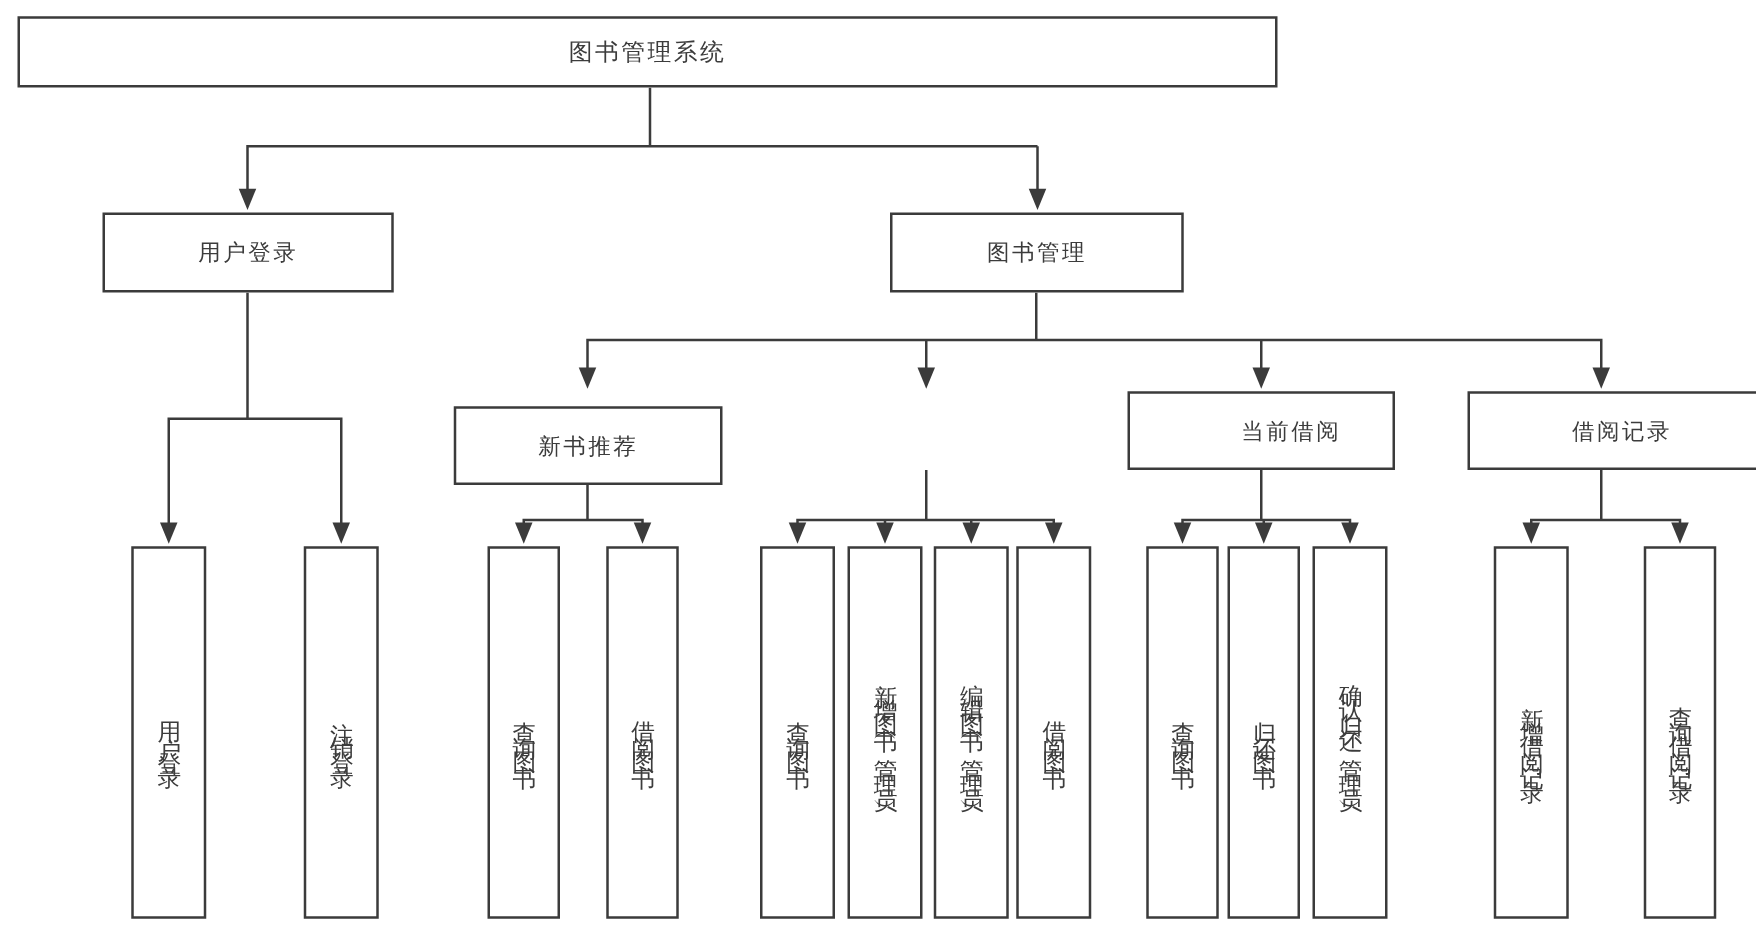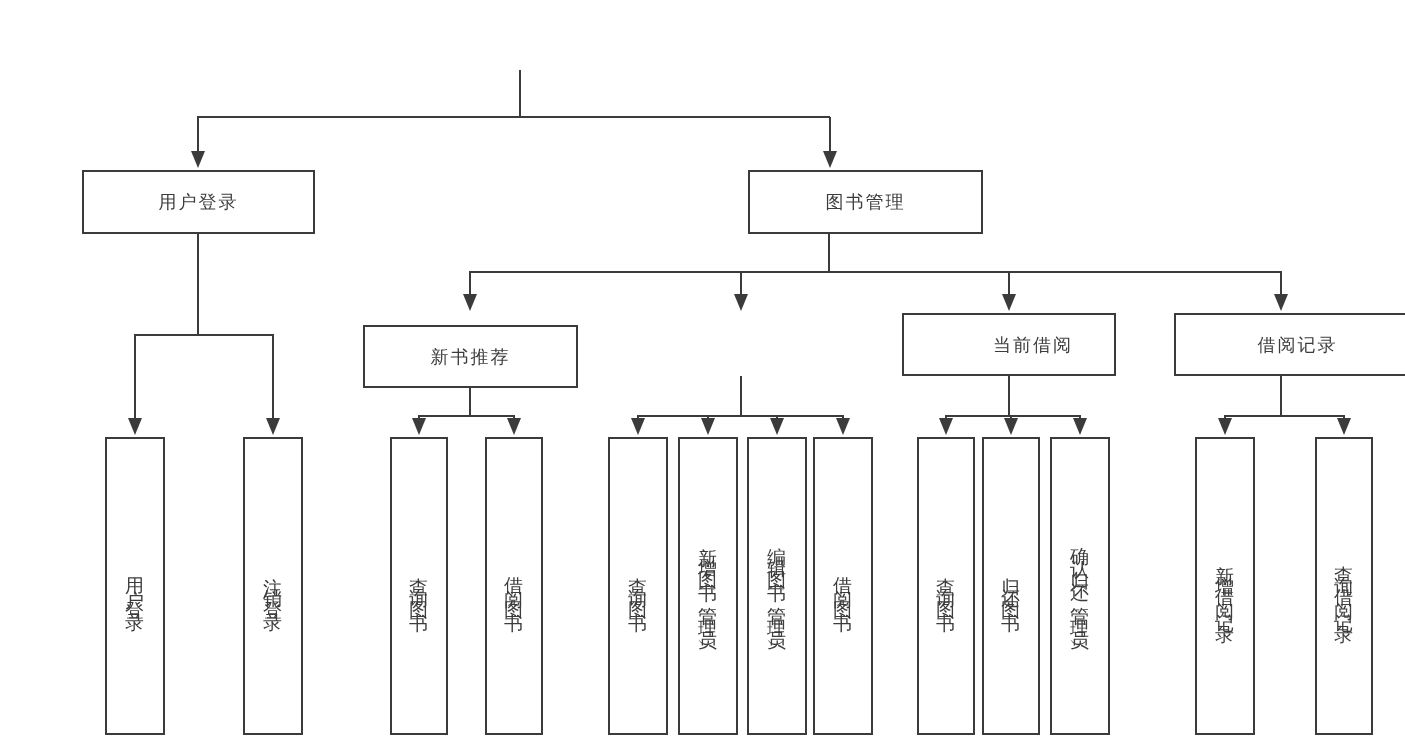--- a/index.html
+++ b/index.html
@@ -92,25 +92,28 @@
       <polygon points="770,418 784,418 777,435"></polygon>
       <polygon points="836,418 850,418 843,435"></polygon>
       <polygon points="939,418 953,418 946,435"></polygon>
       <polygon points="1004,418 1018,418 1011,435"></polygon>
       <polygon points="1073,418 1087,418 1080,435"></polygon>
       <polygon points="1218,418 1232,418 1225,435"></polygon>
       <polygon points="1337,418 1351,418 1344,435"></polygon>
     </g>
   </svg>
 
+  <div class="node h-node root-node" style="left:14px; top:13px; width:1008px; height:57px;">
+    <span>图书管理系统</span>
+  </div>
 
   <div class="node h-node" style="left:82px; top:170px; width:233px; height:64px;">
     <span>用户登录</span>
   </div>
-  <div class="node h-node" style="left:712px; top:170px; width:235px; height:64px;margin-left:36px;">
+  <div class="node h-node" style="left:712px; top:170px; width:235px; height:64px;">
     <span>图书管理</span>
   </div>
 
   <div class="node h-node" style="left:363px; top:325px; width:215px; height:63px;">
     <span>新书推荐</span>
   </div>
   <div class="node h-node" style="left:902px; top:313px; width:214px; height:63px;padding-left:48px;">
     <span>当前借阅</span>
   </div>
   <div class="node h-node" style="left:1174px; top:313px; width:247px; height:63px;">

